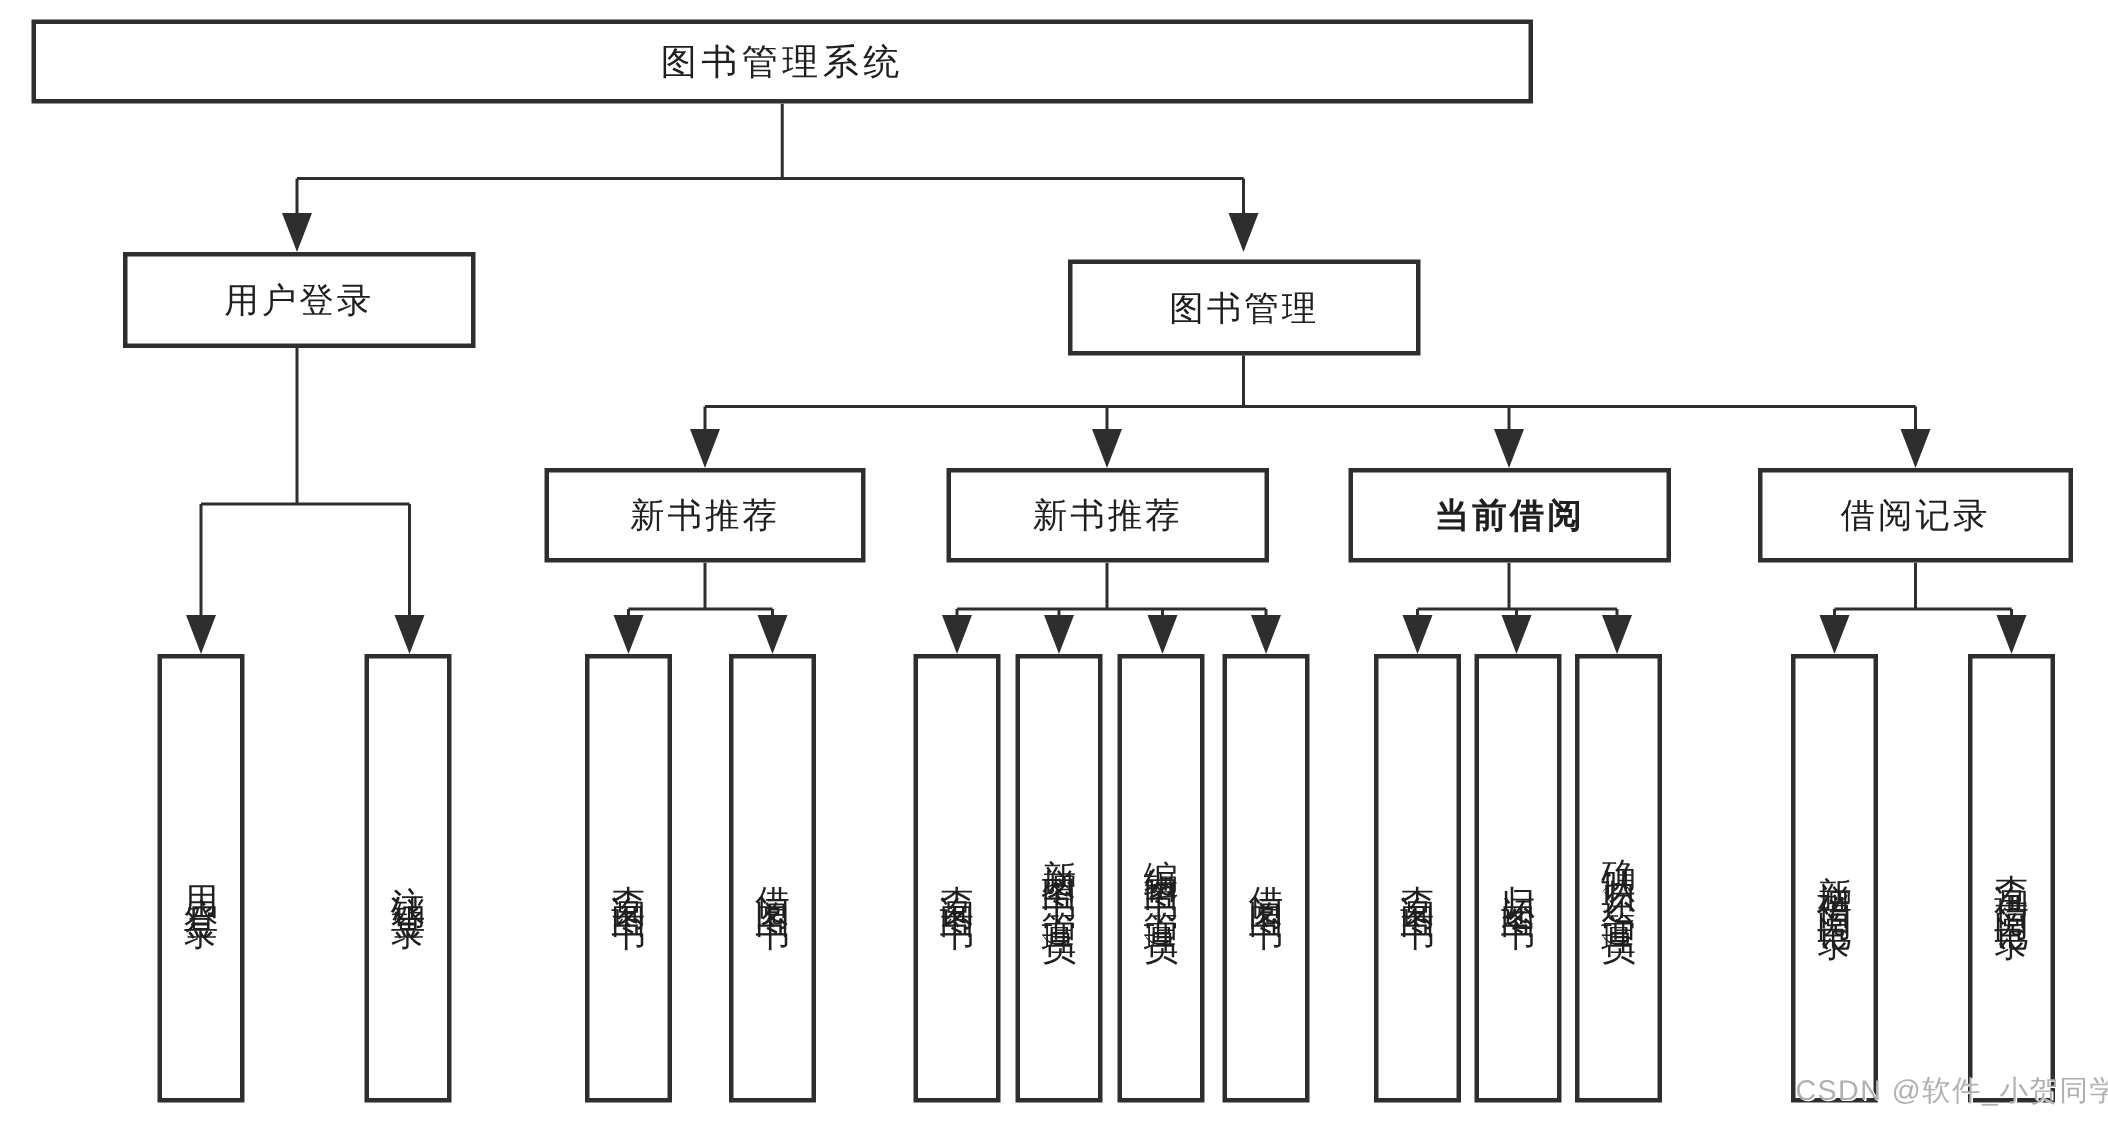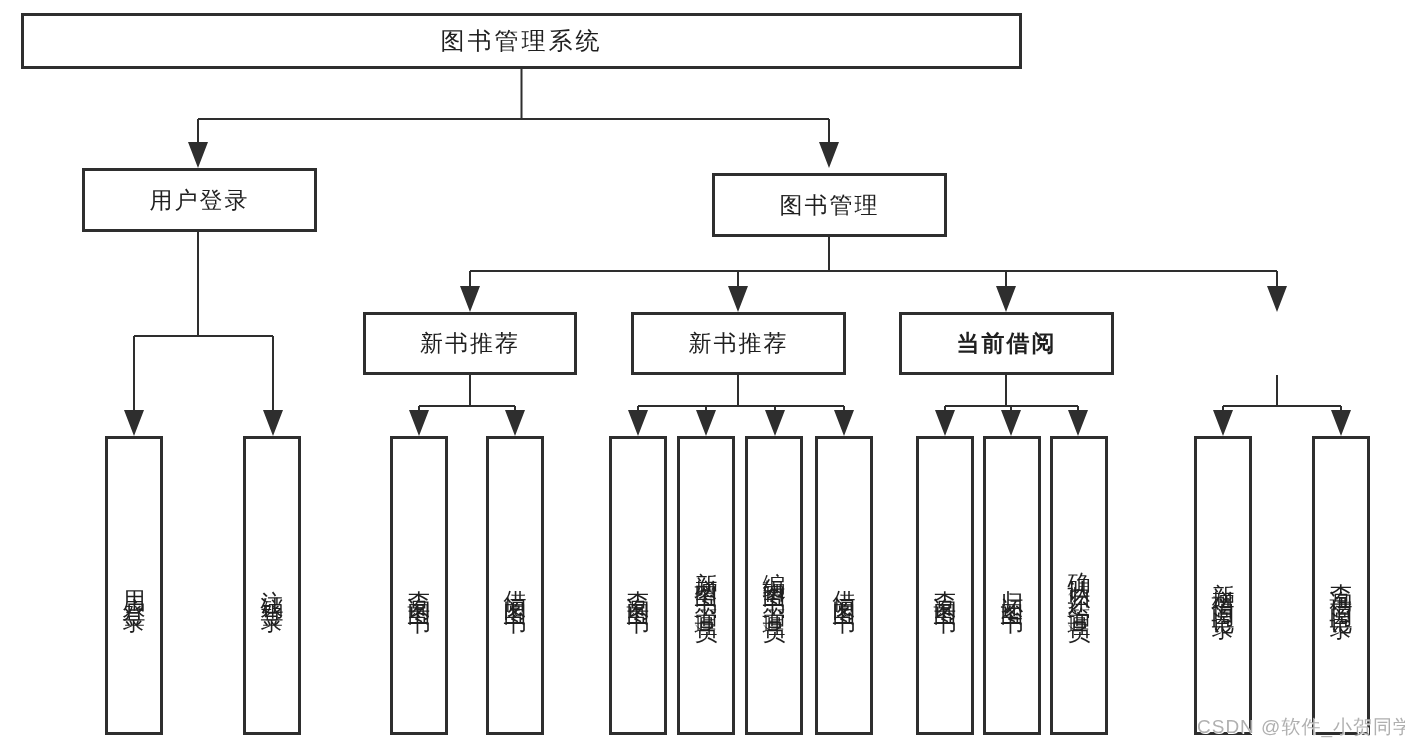--- a/index.html
+++ b/index.html
@@ -81,20 +81,21 @@
   </svg>
 
   <div class="hbox root-box">图书管理系统</div>
 
   <div class="hbox n-user-login">用户登录</div>
   <div class="hbox n-book-mgmt">图书管理</div>
 
   <div class="hbox n-new-books">新书推荐</div>
   <div class="hbox n-book-borrow">新书推荐</div>
   <div class="hbox n-current-borrow">当前借阅</div>
+  <div class="hbox n-borrow-records">借阅记录</div>
 
   <div class="vbox" style="left:105px">
       <span class="vtext">用户登录</span>
     </div>
   <div class="vbox" style="left:243px">
       <span class="vtext">注销登录</span>
     </div>
   <div class="vbox" style="left:390px">
       <span class="vtext">查询图书</span>
     </div>

